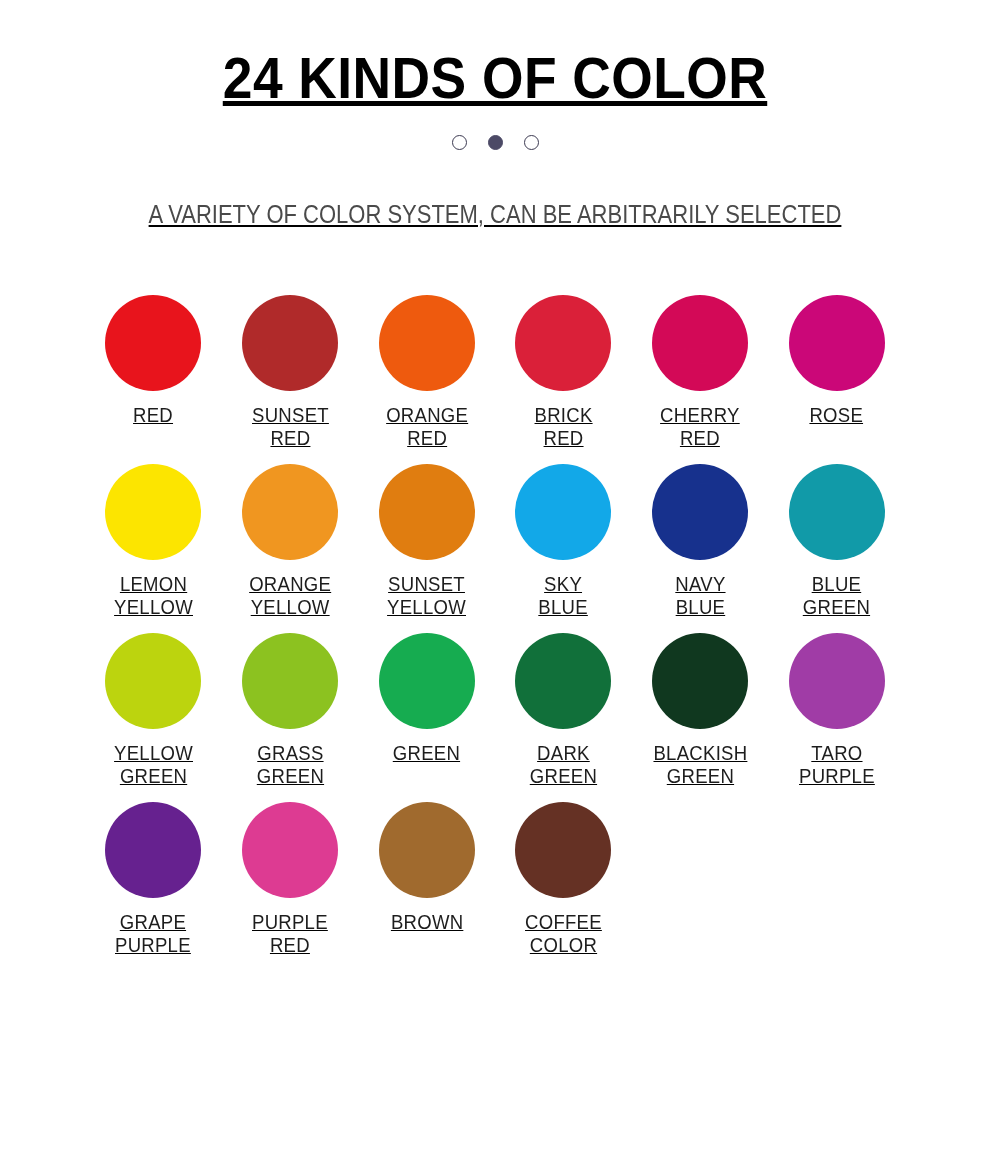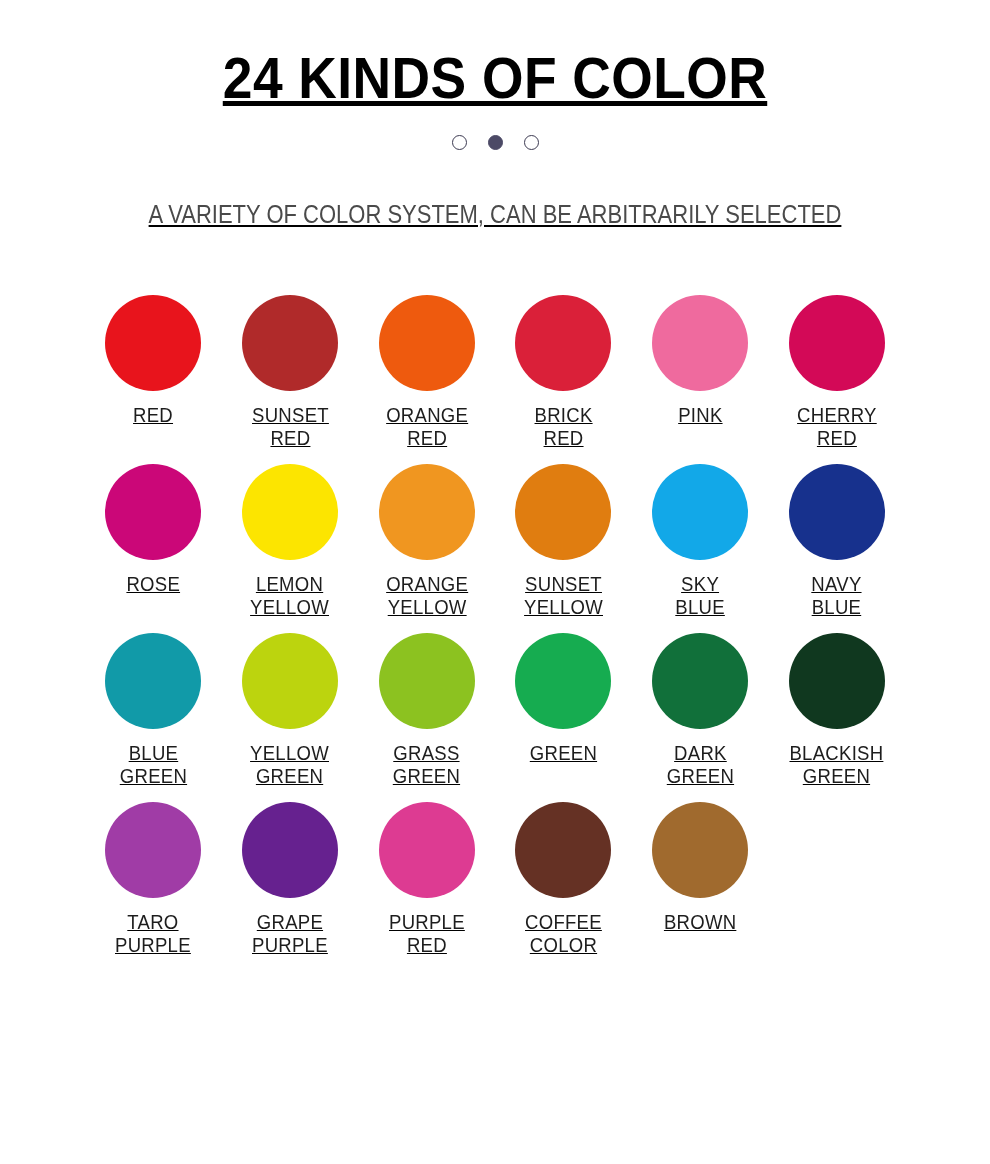--- a/index.html
+++ b/index.html
@@ -138,24 +138,20 @@
         <div class="swatch" style="background: rgb(238, 90, 14);"></div>
         <div class="swatch-label">ORANGE
 RED</div>
       </div>
       <div class="cell">
         <div class="swatch" style="background: rgb(218, 32, 57);"></div>
         <div class="swatch-label">BRICK
 RED</div>
       </div>
       <div class="cell">
-        <div class="swatch" style="background: rgb(239, 106, 158);"></div>
-        <div class="swatch-label">PINK</div>
-      </div>
-      <div class="cell">
         <div class="swatch" style="background: rgb(211, 9, 87);"></div>
         <div class="swatch-label">CHERRY
 RED</div>
       </div>
       <div class="cell">
         <div class="swatch" style="background: rgb(203, 7, 120);"></div>
         <div class="swatch-label">ROSE</div>
       </div>
       <div class="cell">
         <div class="swatch" style="background: rgb(252, 229, 0);"></div>
@@ -220,23 +216,23 @@
         <div class="swatch" style="background: rgb(102, 33, 143);"></div>
         <div class="swatch-label">GRAPE
 PURPLE</div>
       </div>
       <div class="cell">
         <div class="swatch" style="background: rgb(221, 59, 146);"></div>
         <div class="swatch-label">PURPLE
 RED</div>
       </div>
       <div class="cell">
+        <div class="swatch" style="background: rgb(160, 106, 46);"></div>
+        <div class="swatch-label">BROWN</div>
+      </div>
+      <div class="cell">
         <div class="swatch" style="background: rgb(101, 49, 36);"></div>
         <div class="swatch-label">COFFEE
 COLOR</div>
       </div>
-      <div class="cell">
-        <div class="swatch" style="background: rgb(160, 106, 46);"></div>
-        <div class="swatch-label">BROWN</div>
-      </div>
     </div>
 
 </div>
 
 </body></html>

